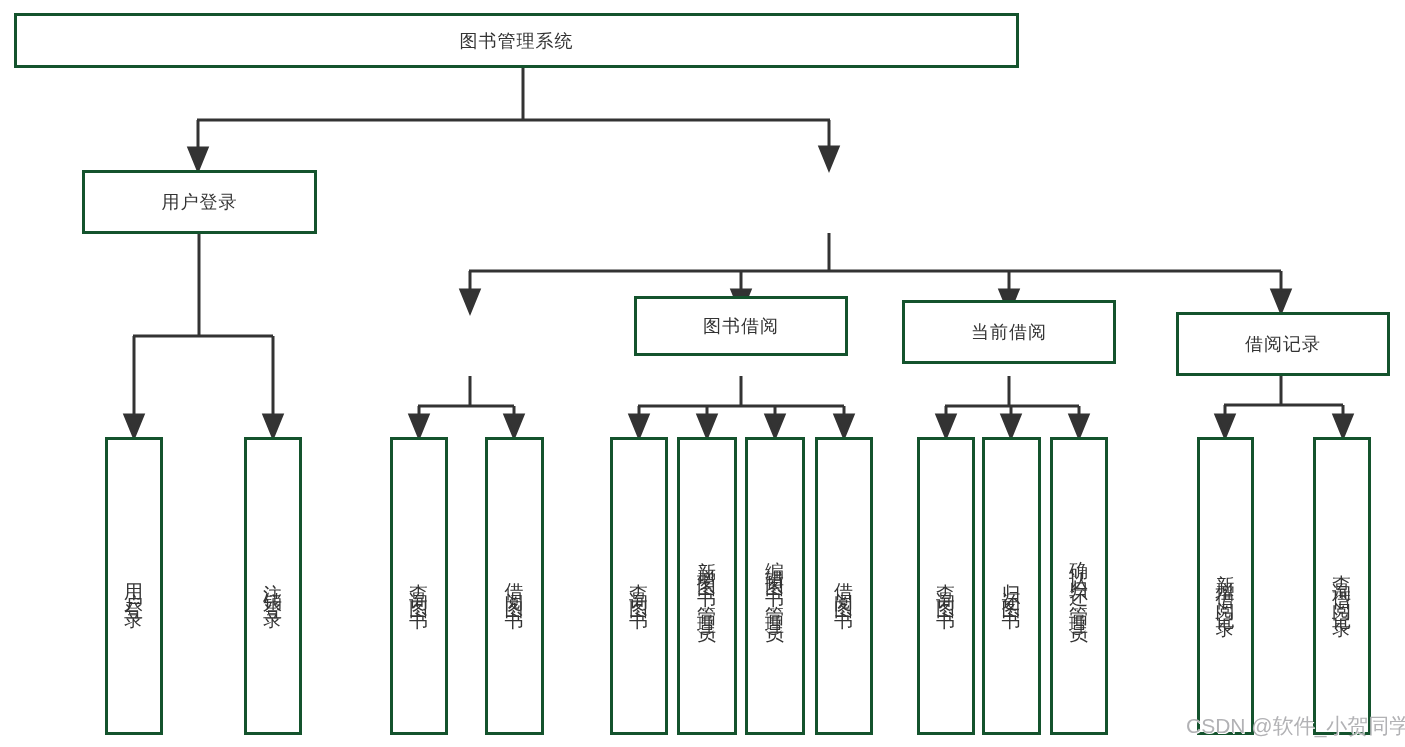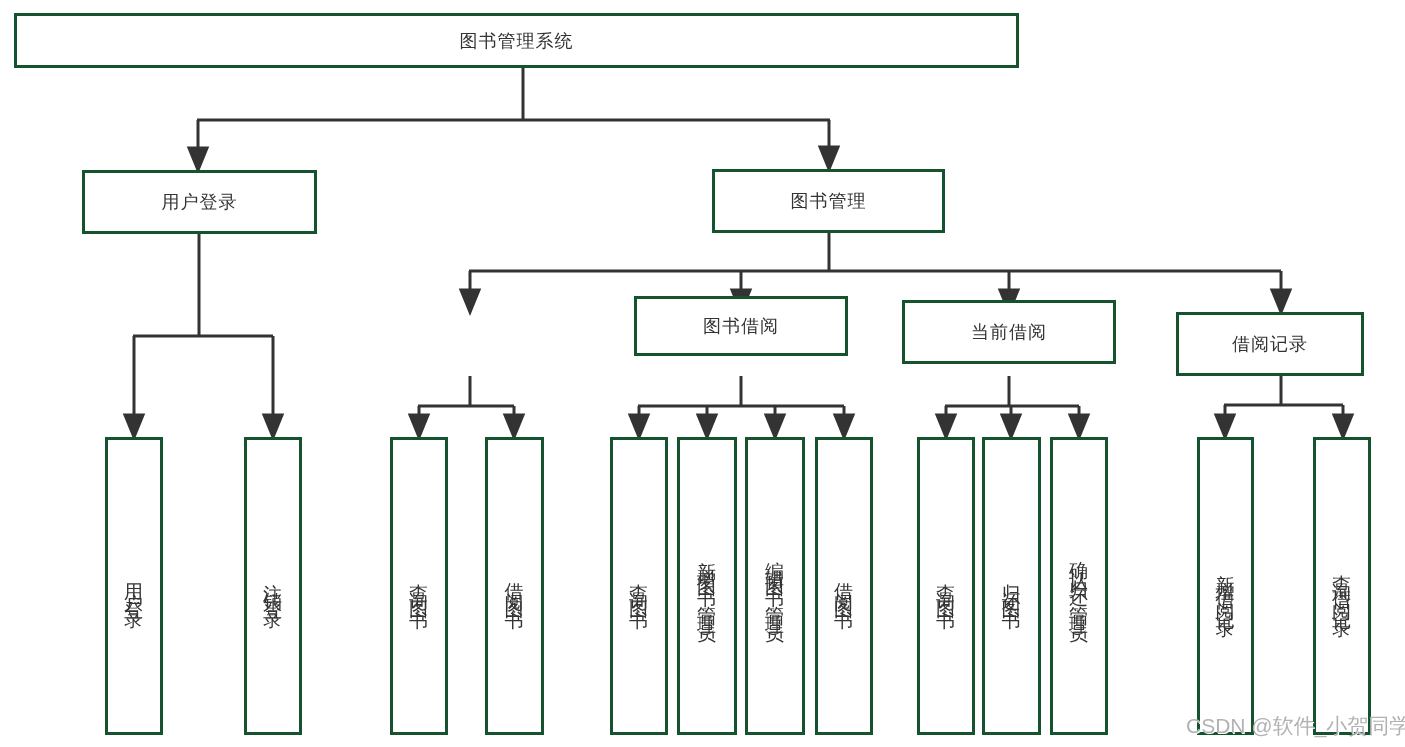--- a/index.html
+++ b/index.html
@@ -133,25 +133,24 @@
         <polygon points="1216,415 1234,415 1225,437"></polygon>
         <line x1="1343" y1="405" x2="1343" y2="427"></line>
         <polygon points="1334,415 1352,415 1343,437"></polygon>
       </g>
     </g>
   </svg>
 
   <div class="node h" style="left:14px; top:13px; width:1005px; height:55px;">图书管理系统</div>
 
   <div class="node h" style="left:82px; top:170px; width:235px; height:64px;">用户登录</div>
-  <div class="node h" style="left:712px; top:169px; width:233px; height:64px;">图书管理</div>
 
   <div class="node h" style="left:634px; top:296px; width:214px; height:60px;">图书借阅</div>
   <div class="node h" style="left:902px; top:300px; width:214px; height:64px;">当前借阅</div>
-  <div class="node h" style="left:1176px; top:312px; width:188px; height:64px;">借阅记录</div>
+  <div class="node h" style="left:1176px; top:312px; width:214px; height:64px;">借阅记录</div>
 
   <div class="node v" style="left:105px; top:437px; width:58px; height:298px;">用户登录</div>
   <div class="node v" style="left:244px; top:437px; width:58px; height:298px;">注销登录</div>
 
   <div class="node v" style="left:390px; top:437px; width:58px; height:298px;">查询图书</div>
   <div class="node v" style="left:485px; top:437px; width:59px; height:298px;">借阅图书</div>
 
   <div class="node v" style="left:610px; top:437px; width:58px; height:298px;">查询图书</div>
   <div class="node v" style="left:677px; top:437px; width:60px; height:298px;">新增图书（管理员）</div>
   <div class="node v" style="left:745px; top:437px; width:60px; height:298px;">编辑图书（管理员）</div>

